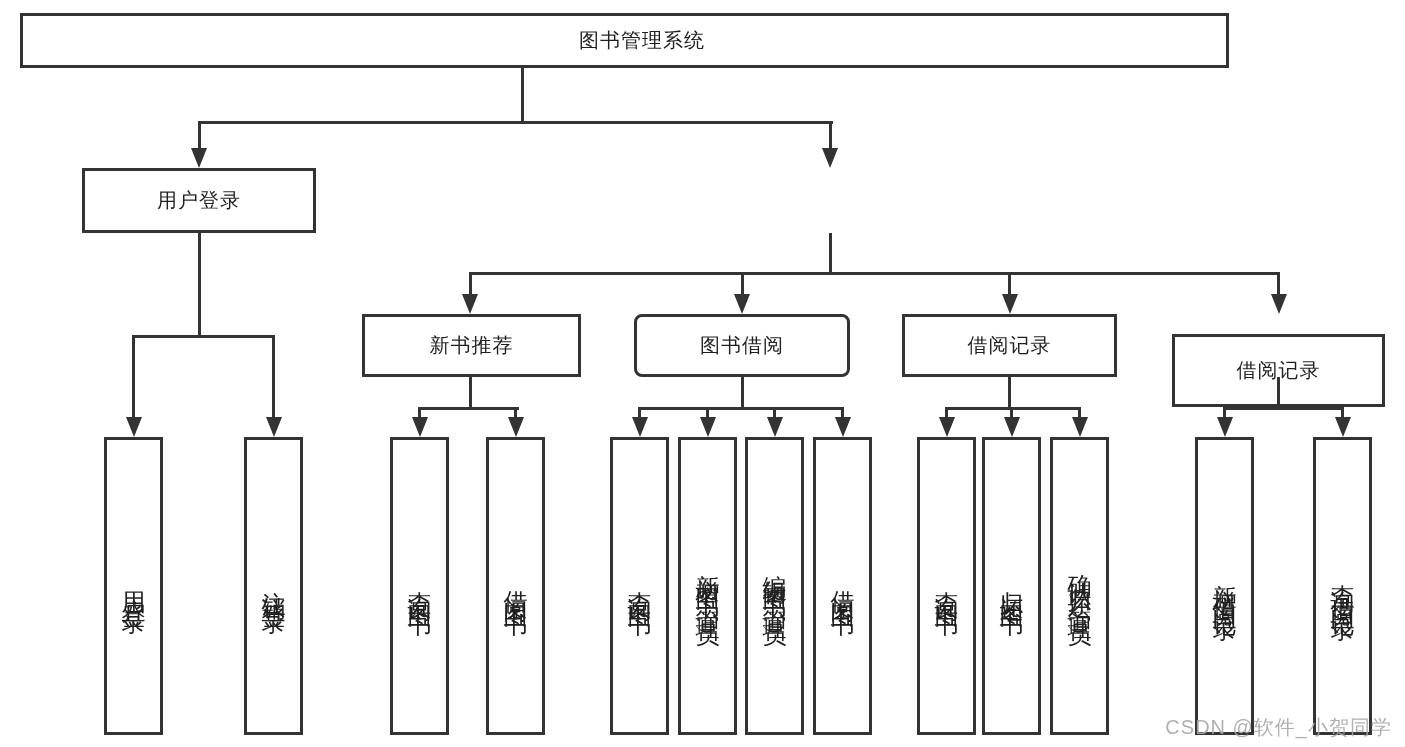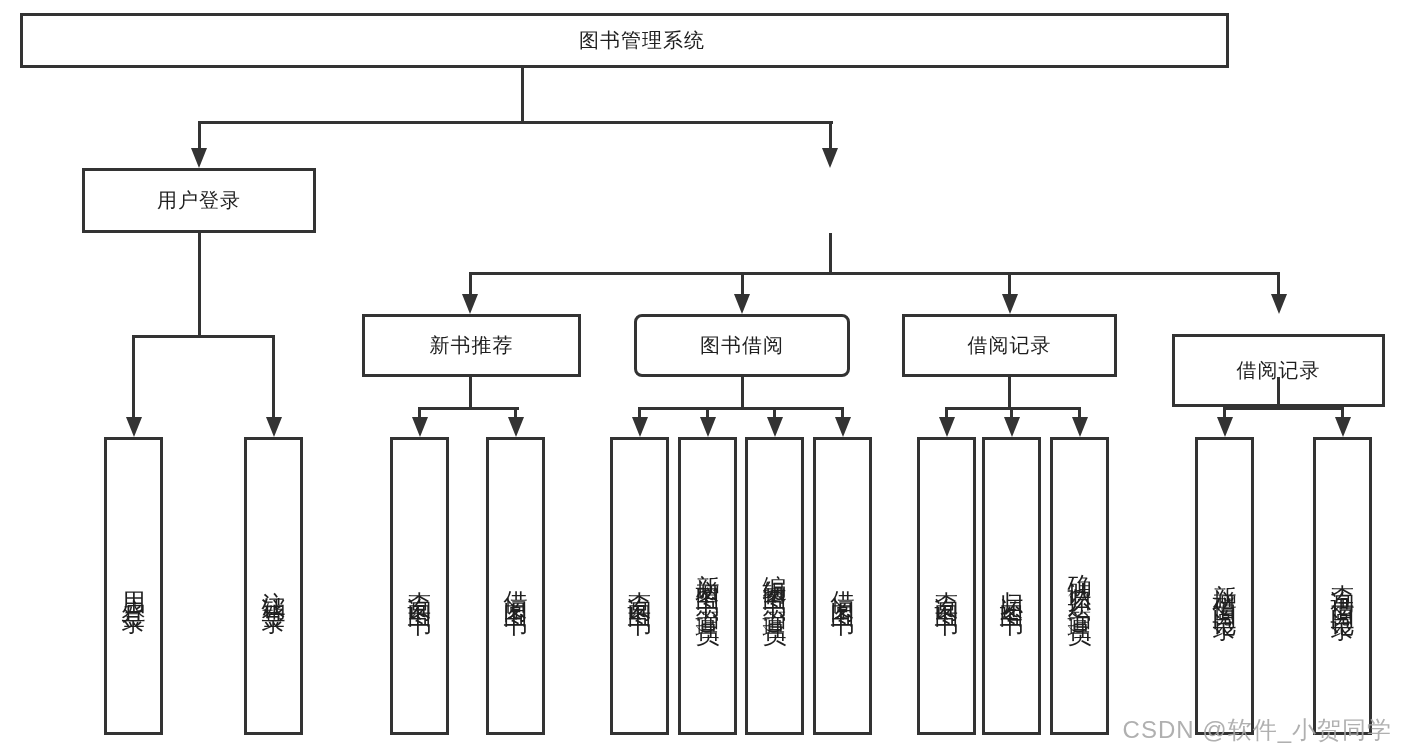--- a/index.html
+++ b/index.html
@@ -16,21 +16,21 @@
     writing-mode:vertical-rl;text-orientation:mixed;
     font-size:24px;letter-spacing:7px;color:#1f1f1f;line-height:1;
   }
   .line{position:absolute;background:#333333;}
   .arrow{
     position:absolute;width:0;height:0;
     border-left:8px solid transparent;border-right:8px solid transparent;
     border-top:20px solid #333333;
   }
   .watermark{
-    position:absolute;z-index:10;font-size:24px;color:#a8a8a8;opacity:.9;
+    position:absolute;z-index:10;font-size:20px;color:#a8a8a8;opacity:.9;
     white-space:nowrap;letter-spacing:1px;
   }
 </style>
 </head>
 <body>
 
 <div class="canvas">
 
   <div class="box" style="left:20px;top:13px;width:1209px;height:55px;padding-left:35px;">
     <span class="hlabel">图书管理系统</span>

